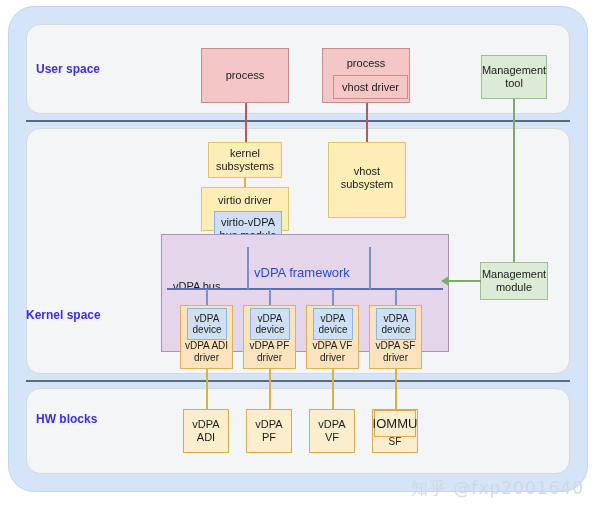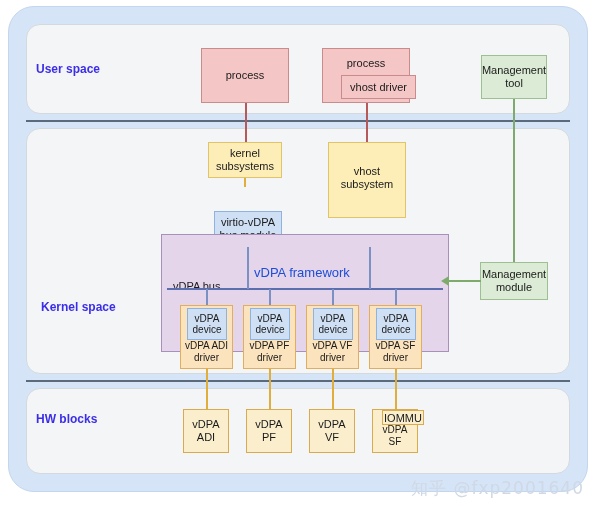--- a/index.html
+++ b/index.html
@@ -56,21 +56,21 @@
 
   .lane-label {
     position: absolute;
     color: #3b2ee8;
     font-weight: bold;
     font-size: 12px;
     line-height: 15px;
     text-align: left;
   }
   .lbl-user   { left: 36px; top: 62px; }
-  .lbl-kernel { left: 26px; top: 300px; padding-left: 15px; }
+  .lbl-kernel { left: 26px; top: 308px; }
   .lbl-hw     { left: 36px; top: 412px; }
 
   
   .node {
     position: absolute;
     box-sizing: border-box;
     display: flex;
     align-items: center;
     justify-content: center;
     text-align: center;
@@ -116,21 +116,20 @@
   
   .inner-box {
     position: absolute;
     box-sizing: border-box;
     display: flex;
     align-items: center;
     justify-content: center;
     font-size: 11px;
     line-height: 12px;
     color: #1a1a1a;
-    margin-left: 8px;
   }
 
   .framework-title {
     position: absolute;
     font-size: 13px;
     color: #1d4ed8;
   }
   .bus-title {
     position: absolute;
     font-size: 11px;
@@ -178,20 +177,23 @@
     <span style="position:absolute; top:8px; left:0; right:0; text-align:center;">process</span>
   </div>
   <div class="inner-box pink" style="left:333px; top:75px; width:75px; height:24px;">vhost driver</div>
 
   <div class="node green" style="left:481px; top:55px; width:66px; height:44px;">Management
 tool</div>
 
   <div class="node yellow" style="left:208px; top:142px; width:74px; height:36px;">kernel
 subsystems</div>
   <div class="line v-yellow" style="left:244px; top:178px; height:9px;"></div>
+  <div class="node yellow" style="left:201px; top:187px; width:88px; height:44px;">
+    <span style="position:absolute; top:6px; left:0; right:0; text-align:center;">virtio driver</span>
+  </div>
   <div class="node blue" style="left:214px; top:211px; width:68px; height:36px;">virtio-vDPA
 bus module</div>
 
   <div class="node yellow" style="left:328px; top:142px; width:78px; height:76px;">
     <span style="position:absolute; top:22px; left:0; right:0; text-align:center;">vhost
 subsystem</span>
   </div>
 
   <div class="node purple" style="left:161px; top:234px; width:288px; height:118px;"></div>
   <div class="framework-title" style="left:254px; top:265px;">vDPA framework</div>
@@ -251,16 +253,16 @@
   <div class="node cream" style="left:183px; top:409px; width:46px; height:44px;">vDPA
 ADI</div>
   <div class="node cream" style="left:246px; top:409px; width:46px; height:44px;">vDPA
 PF</div>
   <div class="node cream" style="left:309px; top:409px; width:46px; height:44px;">vDPA
 VF</div>
   <div class="node cream" style="left:372px; top:409px; width:46px; height:44px;">
     <span style="position:absolute; bottom:4px; left:0; right:0; text-align:center; font-size:10px; line-height:12px;">vDPA
 SF</span>
   </div>
-  <div class="inner-box cream" style="left:374px; top:410px; width:42px; height:15px; font-size:11px;">IOMMU</div>
+  <div class="inner-box cream" style="left:374px; top:410px; width:42px; height:27px; font-size:13px;">IOMMU</div>
 
   <div class="watermark">知乎 @fxp2001640</div>
 </div>
 
 </body></html>

